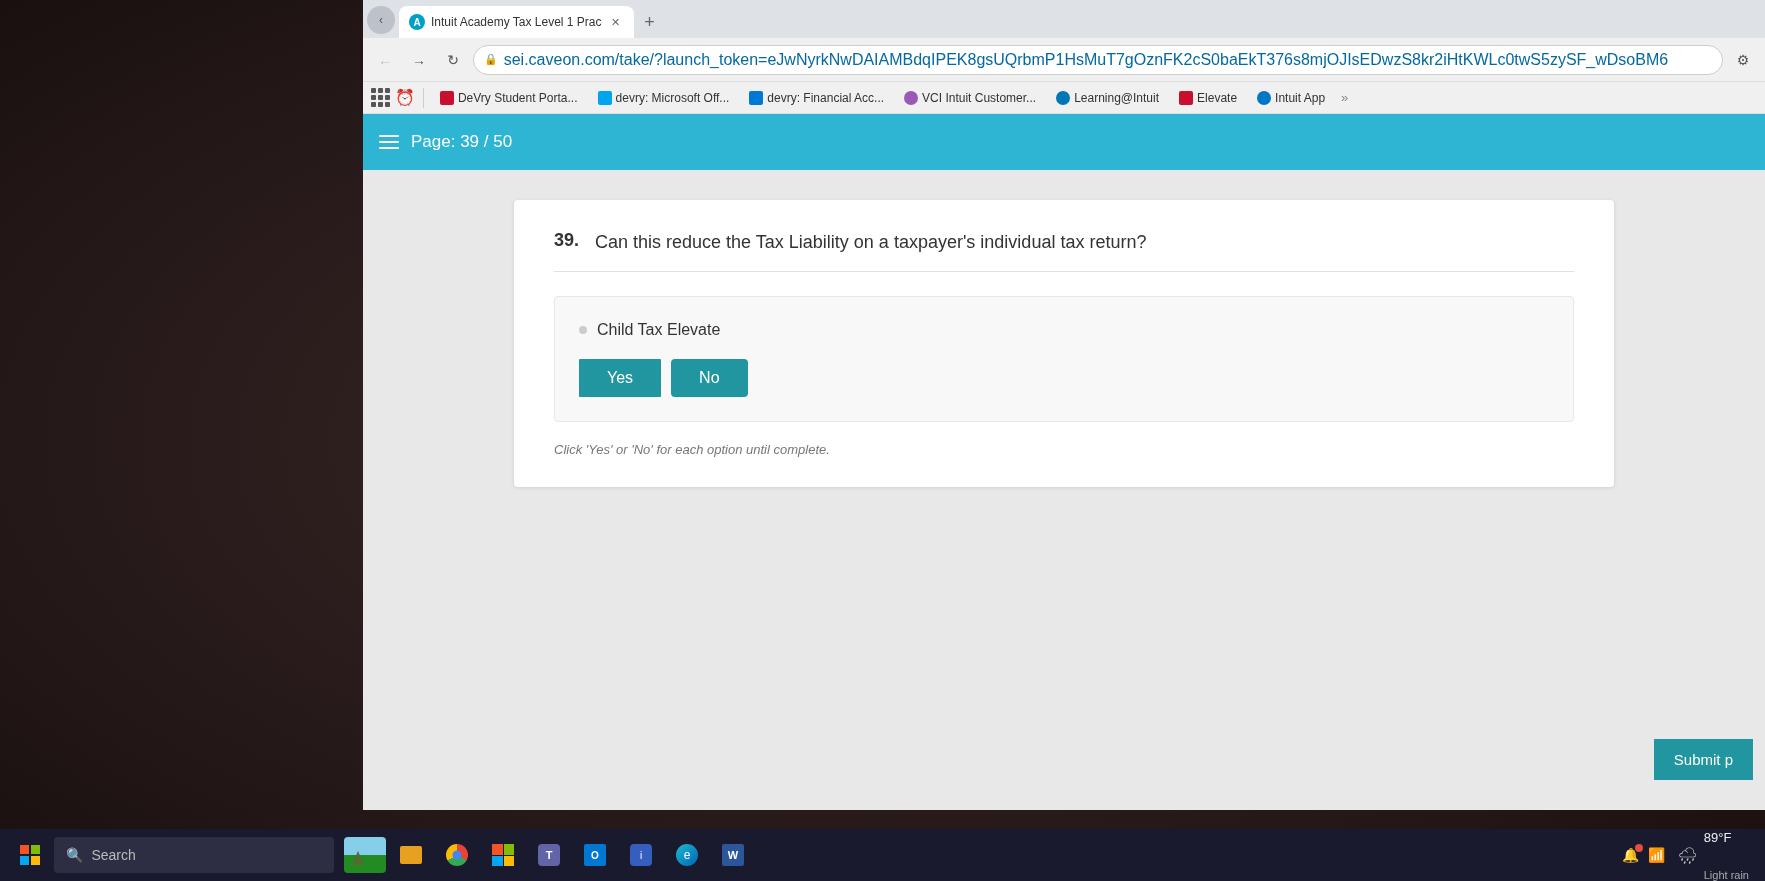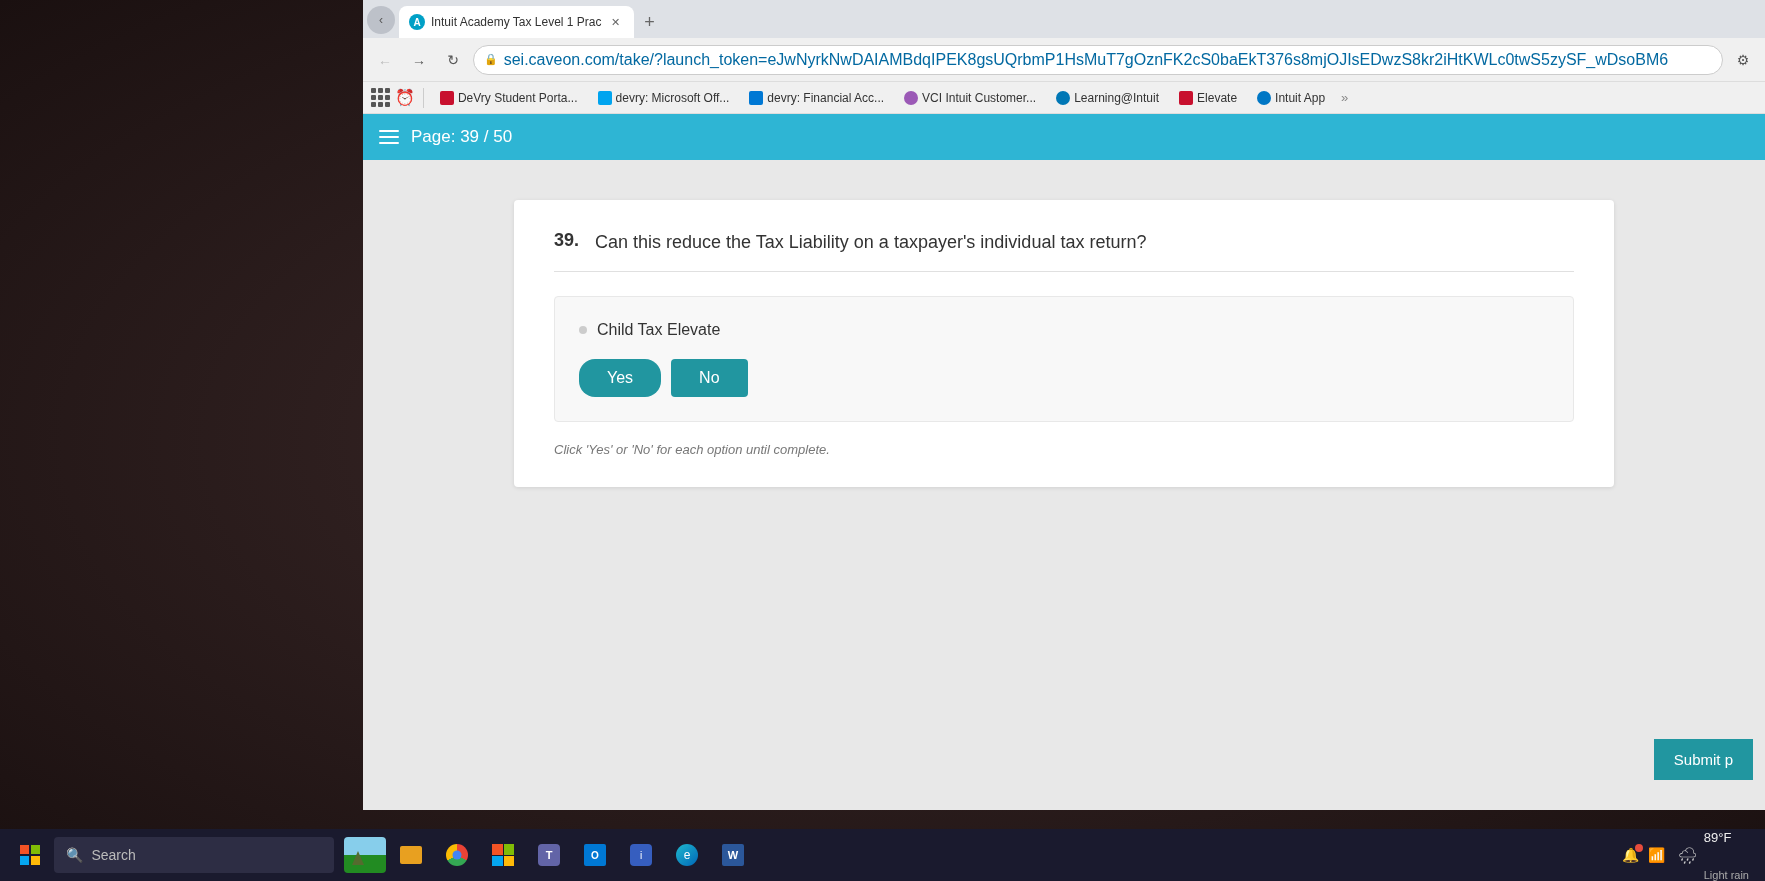--- a/index.html
+++ b/index.html
@@ -227,21 +227,21 @@
     .bm-favicon.devry { background: #c8102e; }
     .bm-favicon.microsoft { background: #00a4ef; }
     .bm-favicon.financial { background: #0078d4; }
     .bm-favicon.vci { background: #9b59b6; border-radius: 50%; }
     .bm-favicon.learning { background: #0077b5; border-radius: 50%; }
     .bm-favicon.pr { background: #c8102e; }
     .bm-favicon.intuit { background: #0077c5; border-radius: 50%; }
 
     
     .page-header {
-      height: 46px;
+      height: 56px;
       background: #2eb5d4;
       display: flex;
       align-items: center;
       padding: 0 16px;
       gap: 12px;
     }
 
     .hamburger-icon {
       display: flex;
       flex-direction: column;
@@ -259,21 +259,21 @@
     .page-header-title {
       color: white;
       font-size: 17px;
       font-weight: 500;
     }
 
     
     .main-content {
       flex: 1;
       background: #e8e8e8;
-      padding: 40px;
+      padding: 30px;
       overflow-y: auto;
       position: relative;
     }
 
     .question-card {
       background: #fff;
       border-radius: 4px;
       padding: 30px 40px;
       max-width: 1100px;
       margin: 0 auto;
@@ -332,21 +332,21 @@
     .yes-no-buttons {
       display: flex;
       gap: 10px;
       margin-top: 20px;
     }
 
     .btn-yes {
       background: #2196a0;
       color: white;
       border: none;
-      border-radius: 16px;
+      border-radius: 1px;
       padding: 10px 28px;
       font-size: 16px;
       cursor: pointer;
       font-weight: 500;
     }
 
     .btn-no {
       background: #2196a0;
       color: white;
       border: none;

